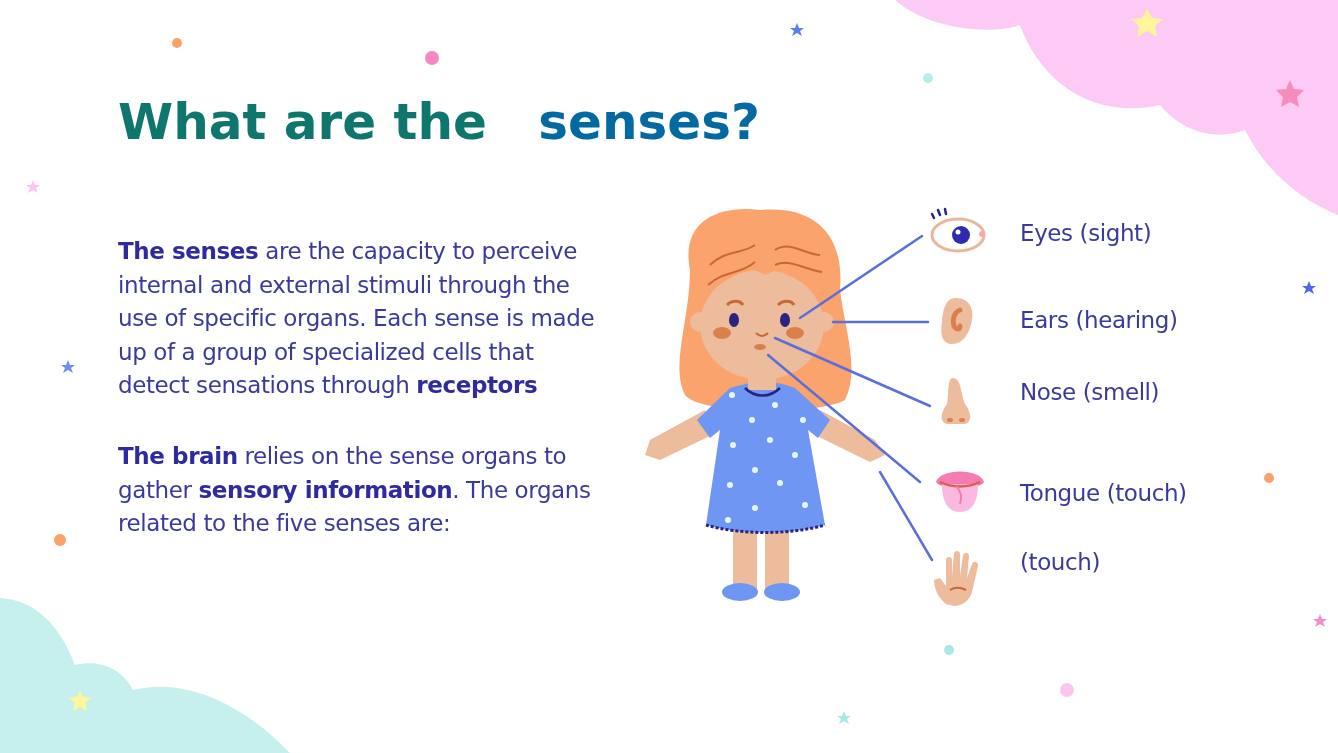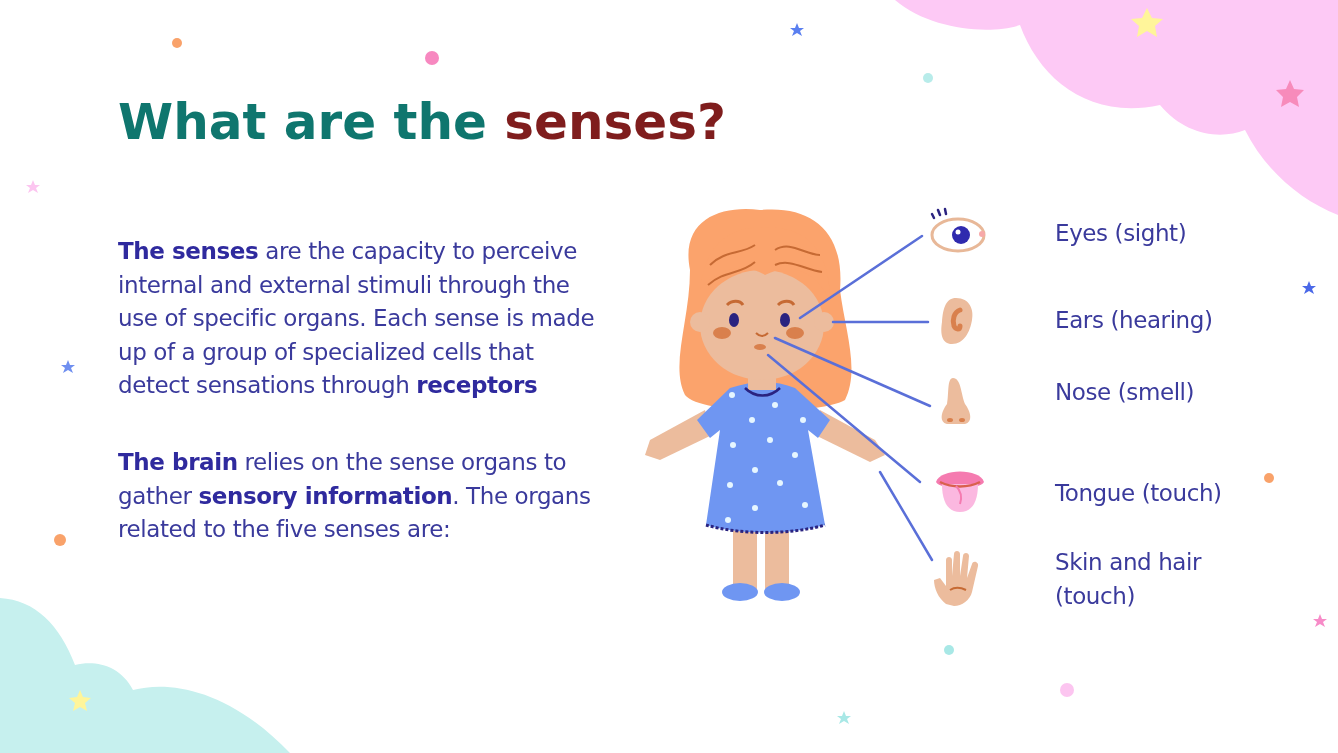--- a/index.html
+++ b/index.html
@@ -9,35 +9,34 @@
     font-family: "DejaVu Sans", sans-serif;
   }
   .abs { position: absolute; }
   .title {
     left: 118px; top: 92px;
     font-family: "DejaVu Sans", sans-serif;
     font-weight: bold; font-size: 50px; letter-spacing: 0px;
     white-space: nowrap; line-height: 1.2;
   }
   .title .light { color: #0f766e; }
-  .title .dark { color: #7f1d1d; }
+  .title .dark { color: #0369a1; margin-left: 34px; }
   .para {
     left: 118px; width: 480px;
     color: #3a3a9c; font-size: 23px; line-height: 33.5px;
     font-family: "DejaVu Sans", sans-serif;
     letter-spacing: -0.4px;
   }
   .para b { color: #2f2a9e; }
   .p1 { top: 222px; margin-top: 13px; }
-  .p2 { top: 440px; margin-top: 6px; }
+  .p2 { top: 440px; }
   .organ-label {
     left: 1020px; color: #3a3a9c; font-size: 23px; line-height: 34px;
     font-family: "DejaVu Sans", sans-serif; letter-spacing: -0.4px;
     white-space: nowrap;
-    margin-left: 35px;
   }
   svg { position: absolute; overflow: visible; }
 </style>
 </head>
 <body>
 
 <svg width="1338" height="753" style="left:0;top:0;">
 
   <path d="M895,0 C930,30 990,35 1020,25 C1040,80 1090,120 1160,105 C1185,135 1220,140 1245,130 C1265,170 1300,200 1338,215 L1338,0 Z" fill="#fdc9f5"></path>
 
@@ -176,15 +175,14 @@
   <path d="M8,18 C20,24 36,24 48,18" stroke="#d9604d" stroke-width="2.5" fill="none"></path>
   <path d="M24,22 C30,28 30,34 28,40" stroke="#f57bb0" stroke-width="2" fill="none"></path>
 </svg>
 <div class="abs organ-label" style="top:476px;">Tongue (touch)</div>
 
 <svg width="56" height="60" style="left:930px;top:548px;">
   <path d="M16,56 C8,50 4,40 4,32 L10,30 L16,38 L16,12 C16,8 22,8 22,12 L22,28 L24,6 C24,2 30,2 30,6 L30,28 L33,8 C33,4 39,4 39,8 L37,30 L42,16 C43,12 49,14 48,18 L42,44 C40,52 32,58 24,58 Z" fill="#ecbc9d"></path>
   <path d="M20,42 C26,38 32,40 36,42" stroke="#c66a34" stroke-width="2" fill="none"></path>
 </svg>
 <div class="abs organ-label" style="top:545px;">
-  <div>Skin and hair</div>
   <div>(touch)</div>
 </div>
 
 </body></html>

